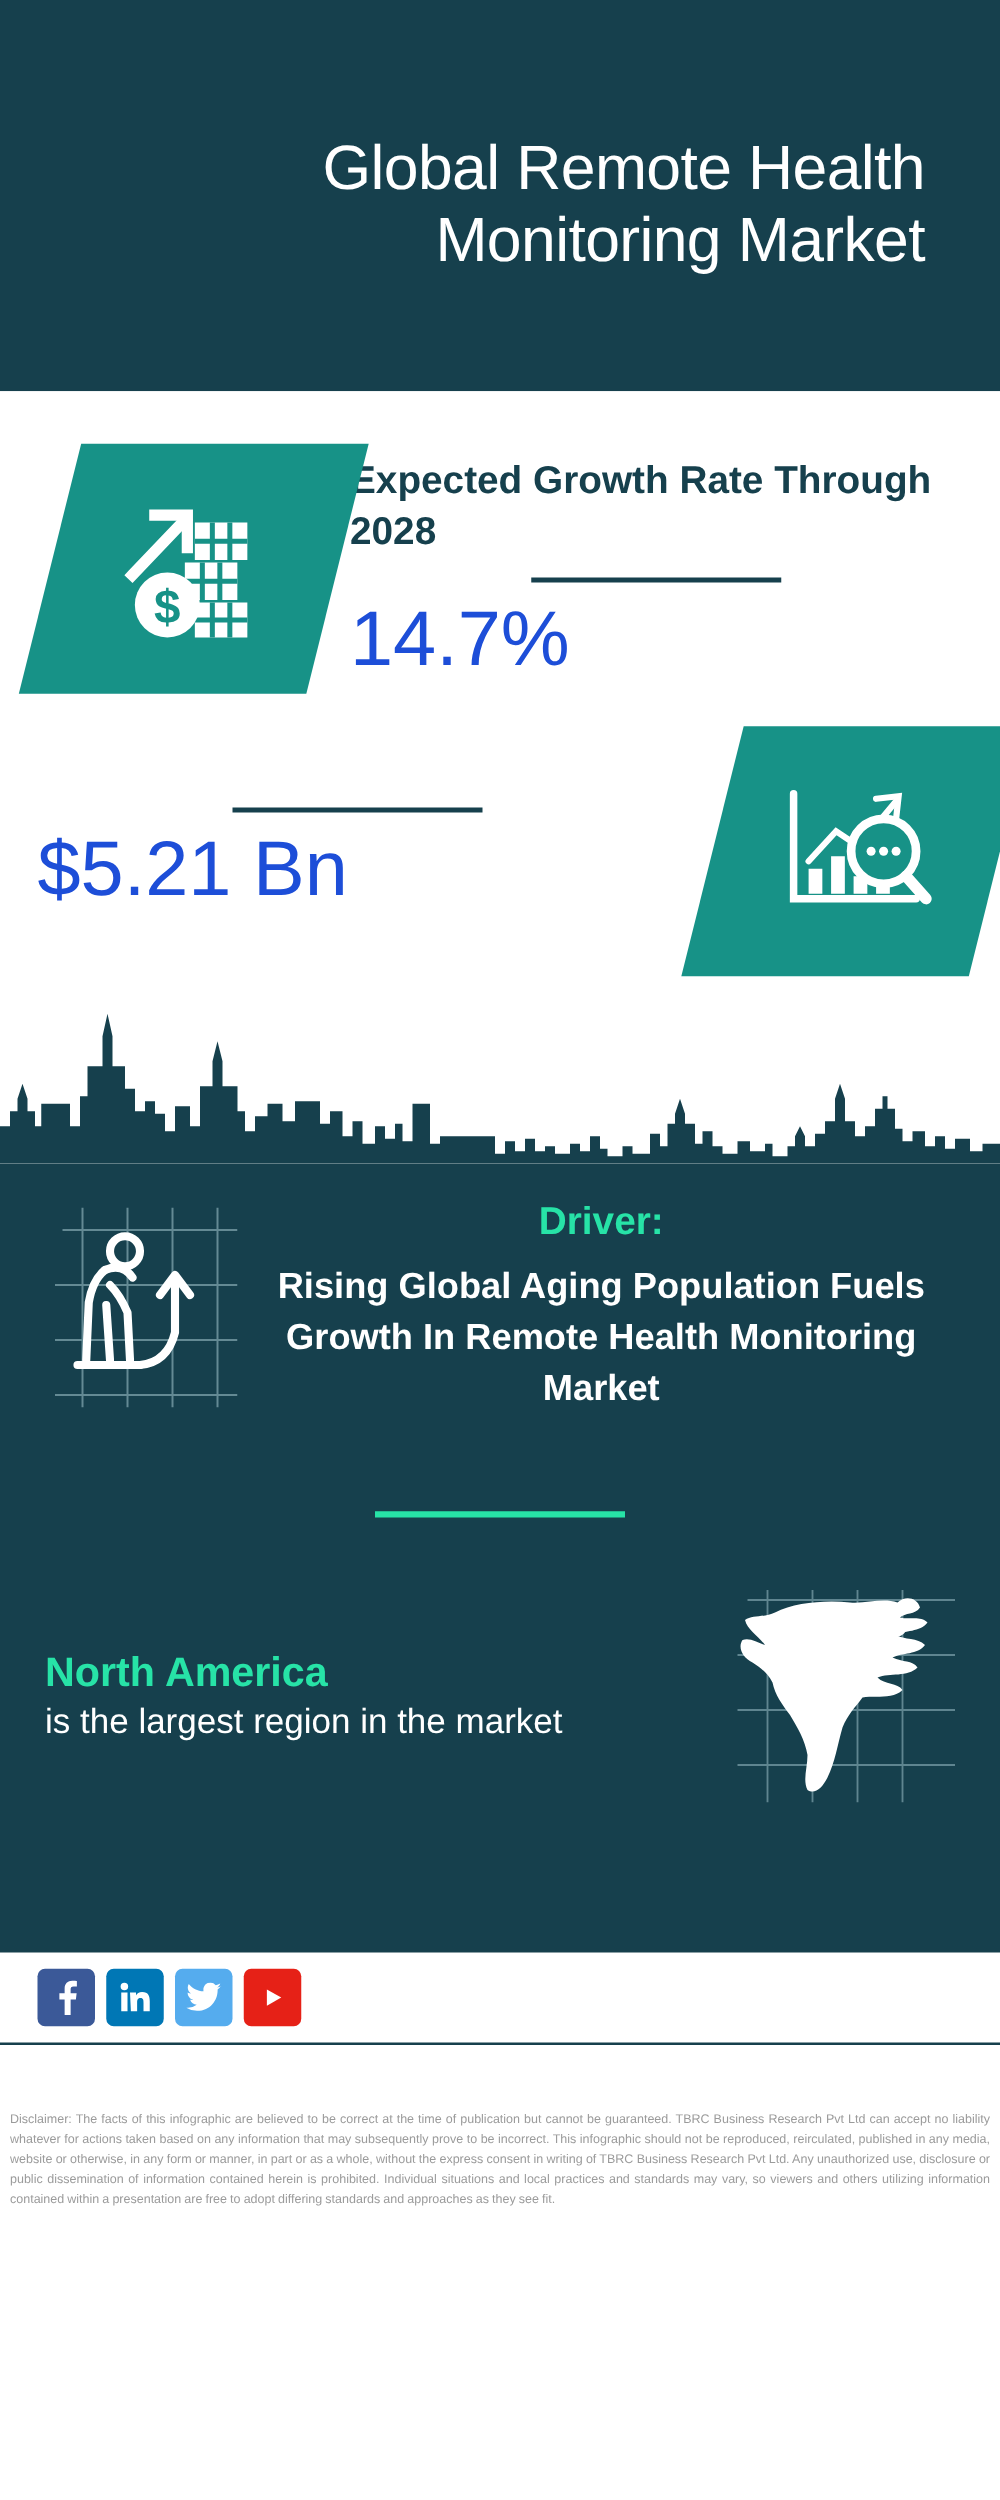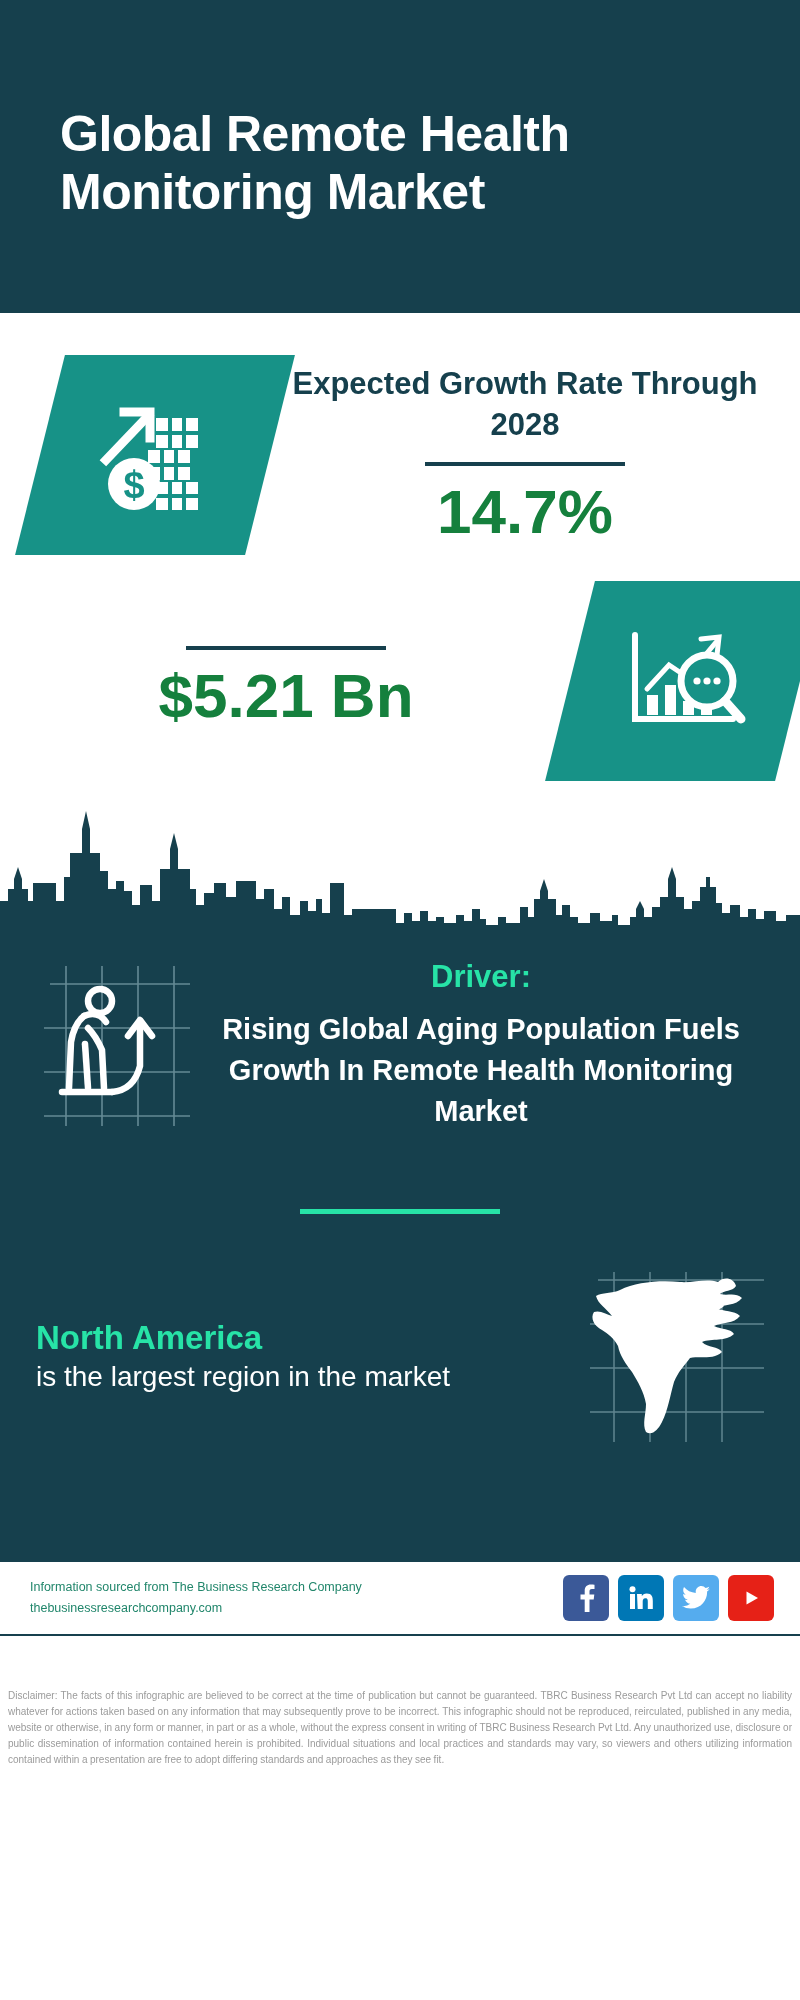--- a/index.html
+++ b/index.html
@@ -18,22 +18,22 @@
   .header {
     background:#16404d;
     height:313px;
     display:flex; align-items:center; justify-content:center;
     padding:14px 60px 0 60px;
   }
   .header h1 {
     color:#ffffff;
     font-size:50px;
     line-height:1.15;
-    font-weight:bold;
-    text-align:left;
+    font-weight:normal;
+    text-align:right;
     letter-spacing:-0.5px;
   }
 
   
   .stats { background:#fff; position:relative; padding-top:16px; }
 
   .stat-row { display:flex; align-items:center; width:100%; }
   .stat-row.row1 { padding:26px 0 0 0; }
   .stat-row.row2 { padding:26px 0 0 0; }
 
@@ -41,37 +41,37 @@
     width:230px; height:200px;
     background:#179287;
     transform:skewX(-14deg);
     display:flex; align-items:center; justify-content:center;
     flex:none;
   }
   .para.left  { margin-left:40px; }
   .para.right { margin-left:18px; }
   .para .gl { transform:skewX(14deg); display:block; }
 
-  .stat-text { flex:1; text-align:center; padding:0 10px; }
+  .stat-text { flex:1; padding:0 10px; }
   .stat-text.t1 { padding-right:30px; }
   .stat-text.t2 { padding-left:30px; }
 
   .stat-title {
     color:#16404d;
     font-weight:bold;
     font-size:31px;
     line-height:1.35;
   }
   .rule {
     width:200px; height:4px; background:#16404d;
     margin:16px auto 10px auto;
   }
   .stat-value {
-    color:#15803d;
-    font-weight:bold;
+    color:#1d4ed8;
+    font-weight:normal;
     font-size:62px;
     line-height:1.15;
   }
 
   
   .skyline-wrap { position:relative; height:126px; width:800px; line-height:0; margin-top:24px;}
   .skyline-wrap svg { display:block; width:800px; height:126px; }
 
   
   .dark {
@@ -271,24 +271,20 @@
           <path fill="#ffffff" d="M36 18 C52 10 76 8 96 10 C110 11 122 6 134 10 C140 4 150 6 152 14 C148 20 140 18 136 22 C144 24 152 20 158 26 C152 34 140 32 132 36 C140 40 150 38 156 44 C150 52 138 50 130 54 C138 58 146 56 150 62 C142 70 128 66 118 70 C124 76 134 74 138 80 C130 88 116 84 106 86 C100 94 94 100 90 110 C86 124 84 138 78 150 C74 158 68 164 62 160 C58 152 62 142 62 132 C60 120 54 110 48 100 C42 92 36 84 34 74 C30 66 24 62 18 58 C10 54 6 46 10 40 C16 38 22 42 28 44 C22 36 14 32 12 24 C18 20 28 22 36 18 Z"></path>
           <path fill="#ffffff" d="M118 30 C126 26 136 28 140 34 C134 40 124 40 118 36 Z"></path>
         </svg>
       </div>
     </div>
 
     <div class="dark-pad"></div>
   </div>
 
   <div class="source-bar">
-    <div class="source-text">
-      <div>Information sourced from The Business Research Company</div>
-      <div>thebusinessresearchcompany.com</div>
-    </div>
     <div class="socials">
       <a class="soc" style="background:#3b5998">
         <svg width="22" height="28" viewBox="0 0 22 28">
             <path fill="#fff" d="M14.5 28V15.5h4.2l.6-4.9h-4.8V7.5c0-1.4.4-2.4 2.4-2.4h2.6V.7C19 .6 17.5.5 15.8.5c-3.6 0-6.1 2.2-6.1 6.3v3.8H5.5v4.9h4.2V28z"></path>
           </svg>
       </a>
       <a class="soc" style="background:#0077b5">
         <svg width="26" height="26" viewBox="0 0 26 26">
             <g fill="#fff">
               <rect x="2" y="9" width="5" height="15"></rect>

